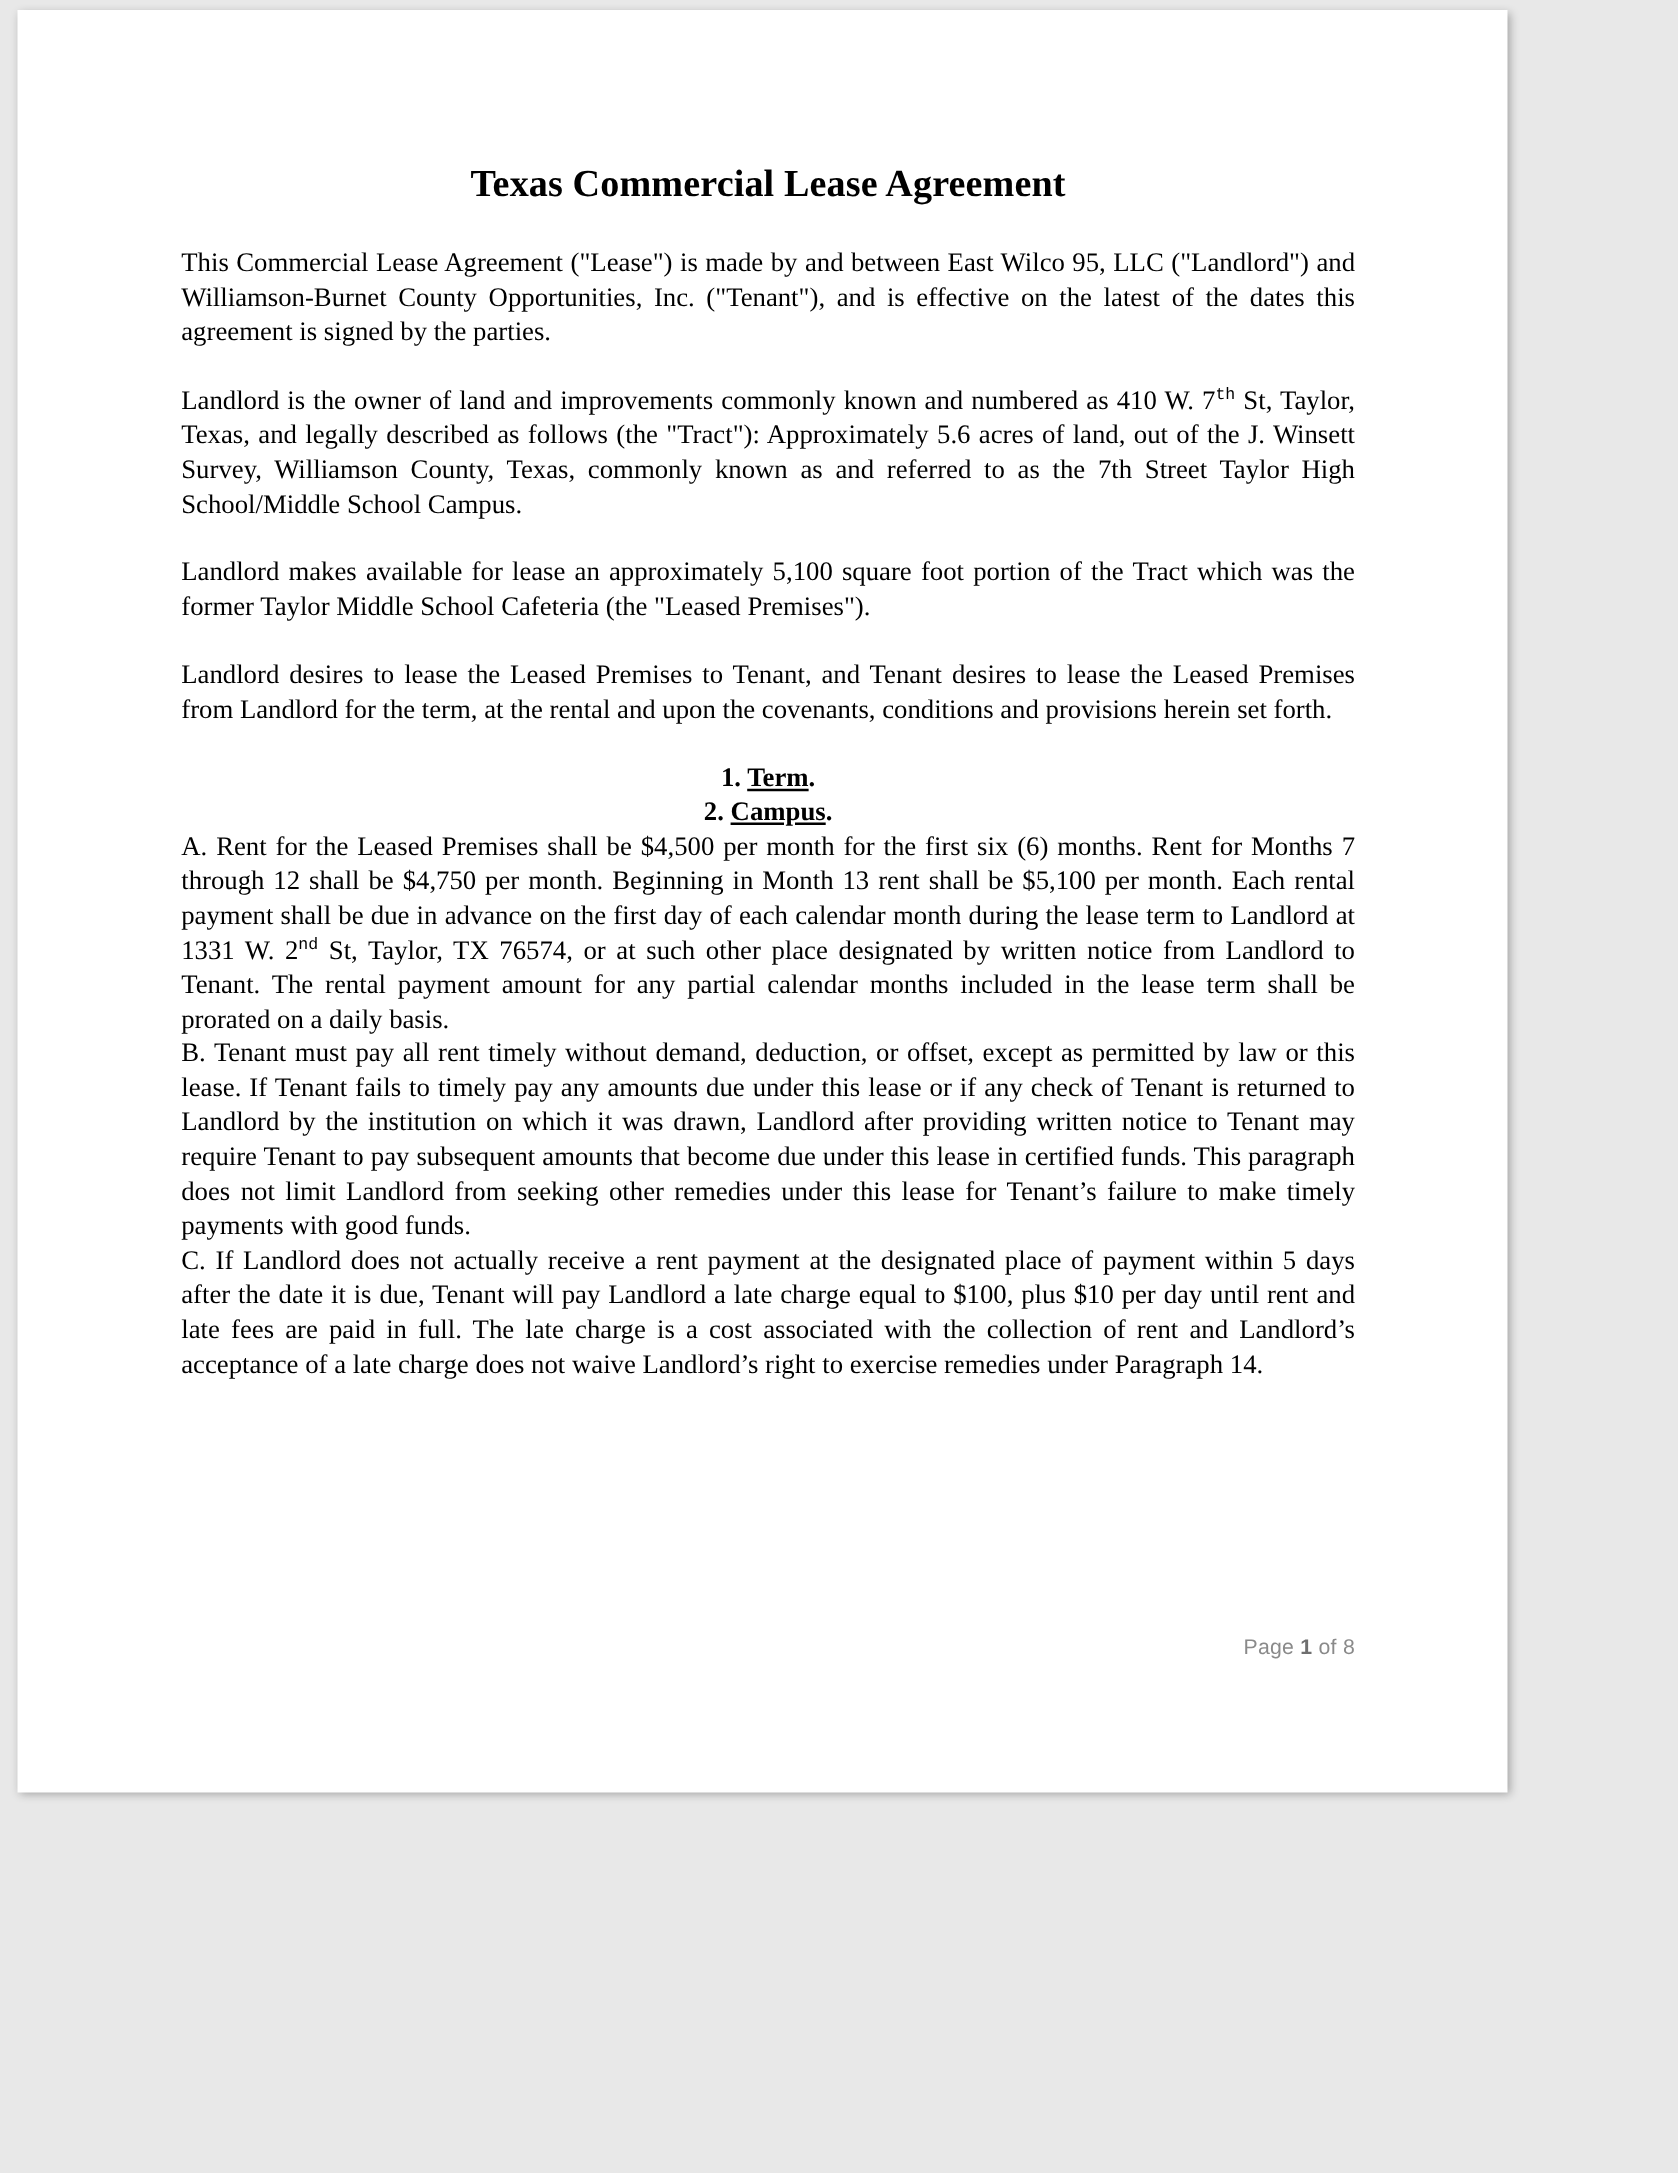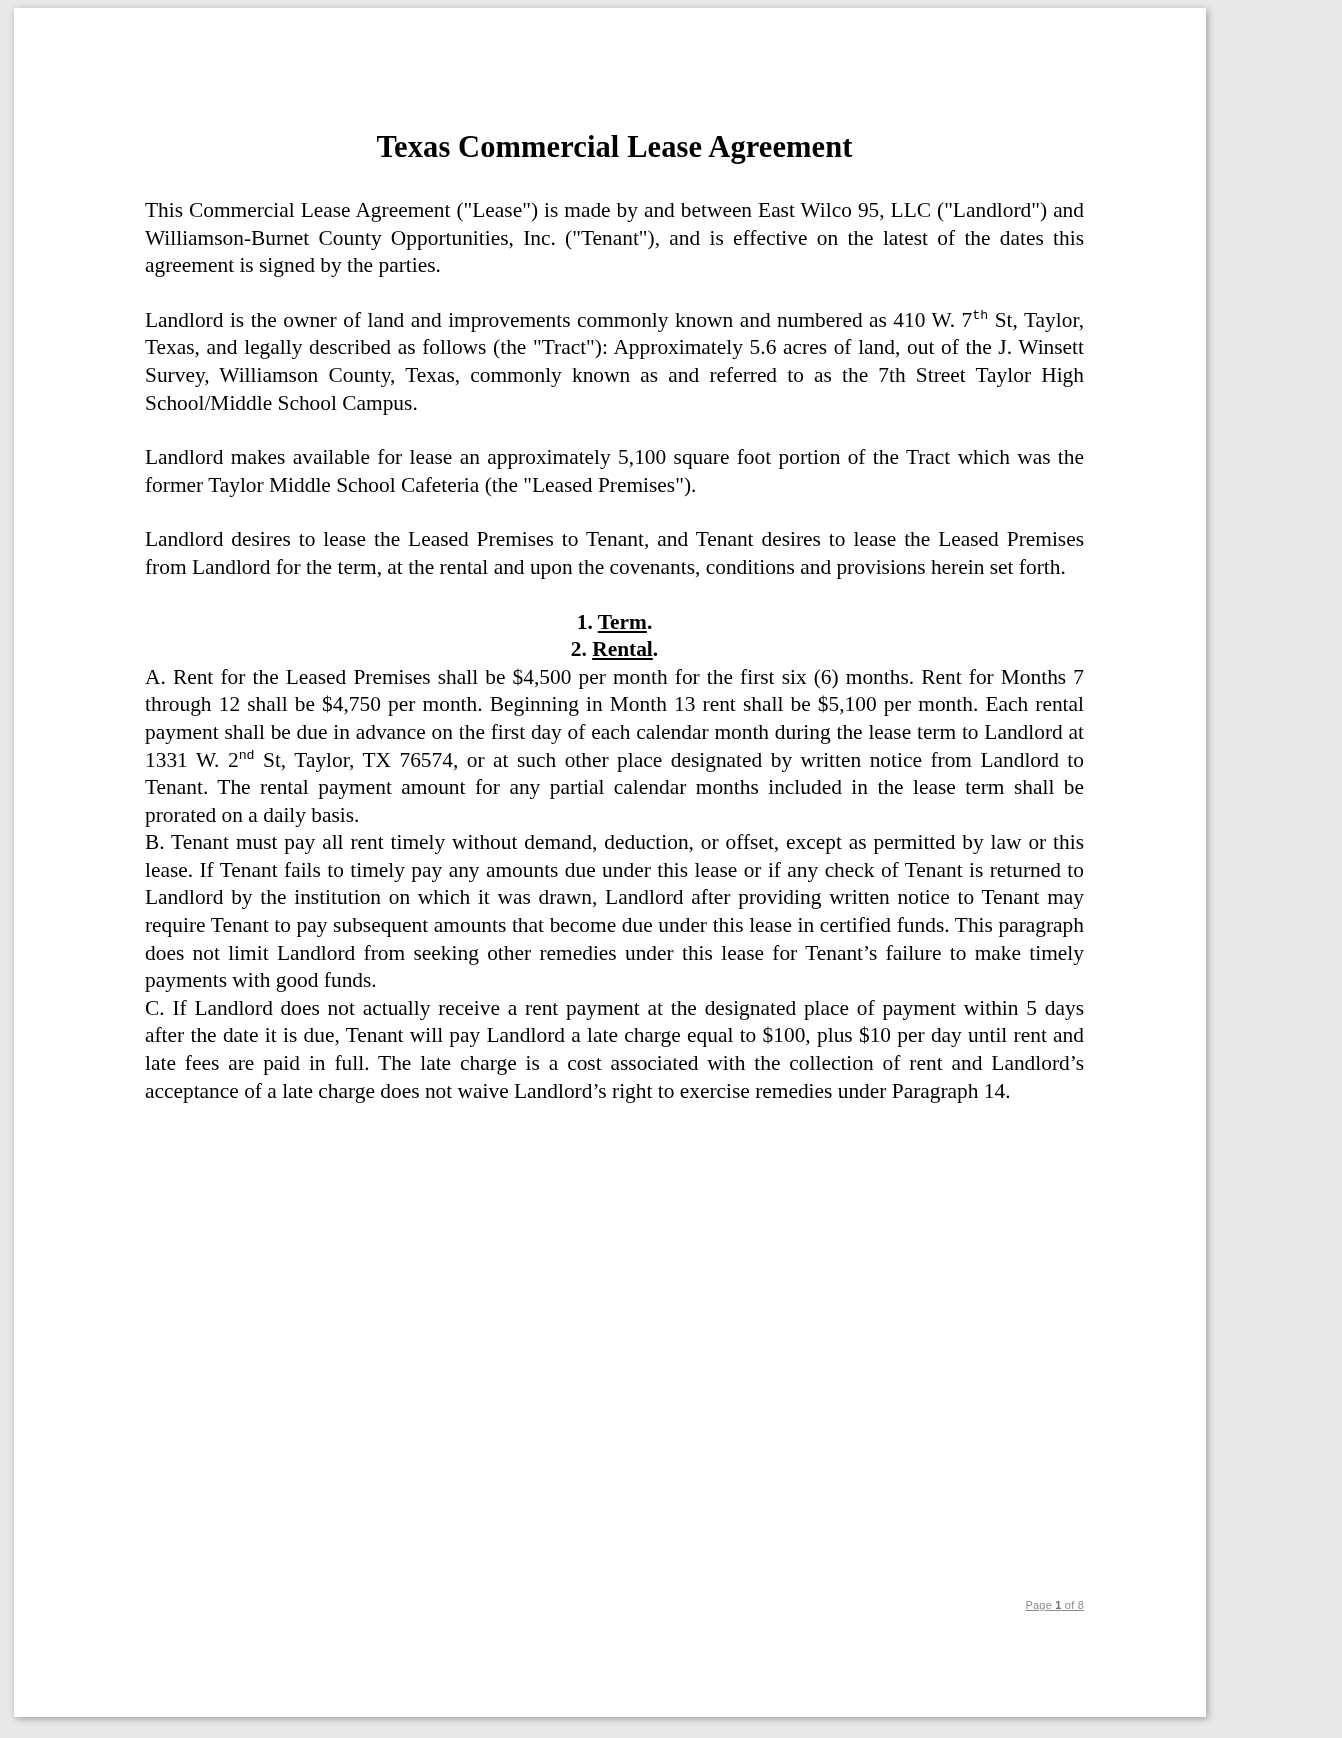--- a/index.html
+++ b/index.html
@@ -11,21 +11,21 @@
     width: 1342px;
     height: 1738px;
     font-family: "Liberation Serif", "DejaVu Serif", serif;
     overflow: hidden;
   }
   .page {
     position: absolute;
     left: 14px;
     top: 8px;
     width: 1192px;
-    height: 1709px;
+    height: 1426px;
     background: #ffffff;
     box-shadow: 2px 2px 7px rgba(0,0,0,0.30);
     overflow: hidden;
   }
   .content {
     position: absolute;
     left: 131px;
     top: 122px;
     width: 939px;
   }
@@ -60,24 +60,23 @@
     font-size: 0.62em;
     vertical-align: super;
     line-height: 0;
     font-family: Liberation Mono, monospace;
   }
   .footer {
     position: absolute;
     right: 122px;
     bottom: 106px;
     font-family: "Liberation Sans", "DejaVu Sans", sans-serif;
-    font-size: 11px;
+    font-size: 17px;
     color: #8a8a8a;
     letter-spacing: 0.2px;
-    text-decoration: underline;
   }
   .footer .pnum { font-weight: bold; color: #6f6f6f; }
 </style>
 </head>
 <body>
 
 <div class="page">
   <div class="content">
 
     <h1 class="doc-title">Texas Commercial Lease Agreement</h1>
@@ -86,21 +85,21 @@
 
     <p class="para"><span>Landlord is the owner of land and improvements commonly known and numbered as 410 W. 7</span><sup>th</sup><span> St, Taylor, Texas, and legally described as follows (the "Tract"): Approximately 5.6 acres of land, out of the J. Winsett Survey, Williamson County, Texas, commonly known as and referred to as the 7th Street Taylor High School/Middle School Campus.</span></p>
 
     <p class="para">Landlord makes available for lease an approximately 5,100 square foot portion of the Tract which was the former Taylor Middle School Cafeteria (the "Leased Premises").</p>
 
     <p class="para">Landlord desires to lease the Leased Premises to Tenant, and Tenant desires to lease the Leased Premises from Landlord for the term, at the rental and upon the covenants, conditions and provisions herein set forth.</p>
 
 
     <div class="heading"><span>1. </span><span class="u">Term</span><span>.</span></div>
 
-    <div class="heading"><span>2. </span><span class="u">Rental</span><span>.</span></div>
+    <div class="heading"><span>2. </span><span class="u">Campus</span><span>.</span></div>
 
     <p class="para tight"><span>A.  Rent for the Leased Premises shall be $4,500 per month for the first six (6) months. Rent for Months 7 through 12 shall be $4,750 per month.  Beginning in Month 13 rent shall be $5,100 per month.  Each rental payment shall be due in advance on the first day of each calendar month during the lease term to Landlord at 1331 W. 2</span><sup>nd</sup><span> St, Taylor, TX 76574, or at such other place designated by written notice from Landlord to Tenant. The rental payment amount for any partial calendar months included in the lease term shall be prorated on a daily basis.</span></p>
 
     <p class="para tight">B.  Tenant must pay all rent timely without demand, deduction, or offset, except as permitted by law or this lease.  If Tenant fails to timely pay any amounts due under this lease or if any check of Tenant is returned to Landlord by the institution on which it was drawn, Landlord after providing written notice to Tenant may require Tenant to pay subsequent amounts that become due under this lease in certified funds.  This paragraph does not limit Landlord from seeking other remedies under this lease for Tenant’s failure to make timely payments with good funds.</p>
 
     <p class="para tight">C.  If Landlord does not actually receive a rent payment at the designated place of payment within 5 days after the date it is due, Tenant will pay Landlord a late charge equal to $100, plus $10 per day until rent and late fees are paid in full.  The late charge is a cost associated with the collection of rent and Landlord’s acceptance of a late charge does not waive Landlord’s right to exercise remedies under Paragraph 14.</p>
 
   </div>
 
   <div class="footer"><span>Page </span><span class="pnum">1</span><span> of 8</span></div>

